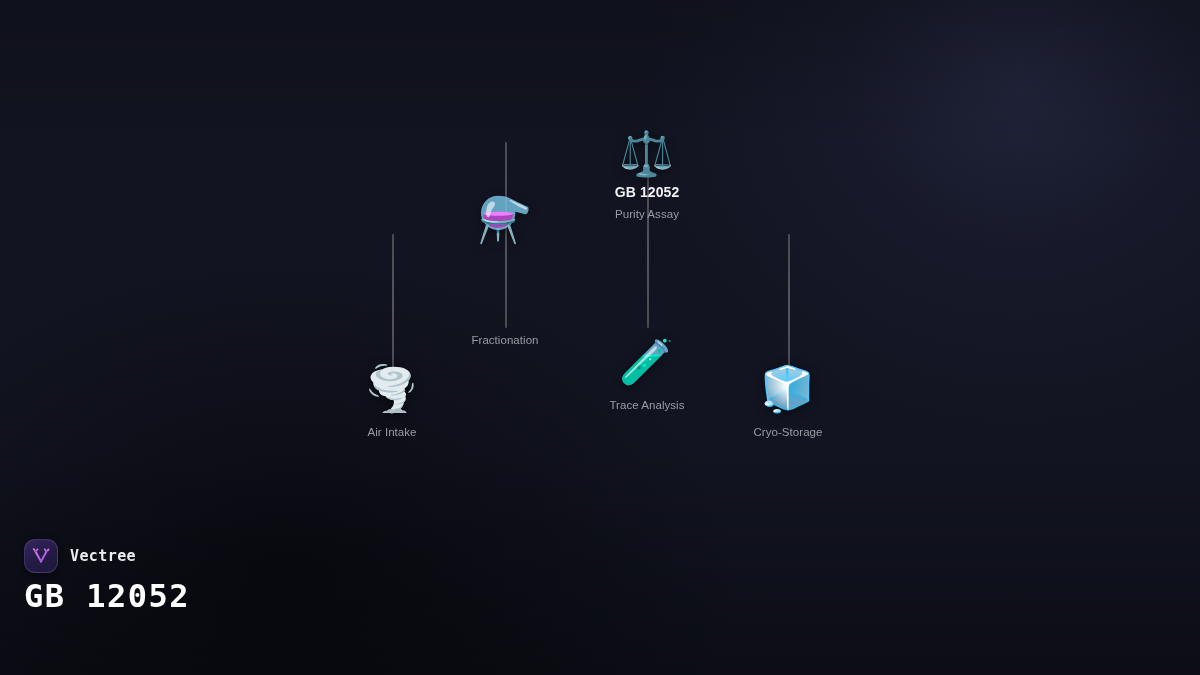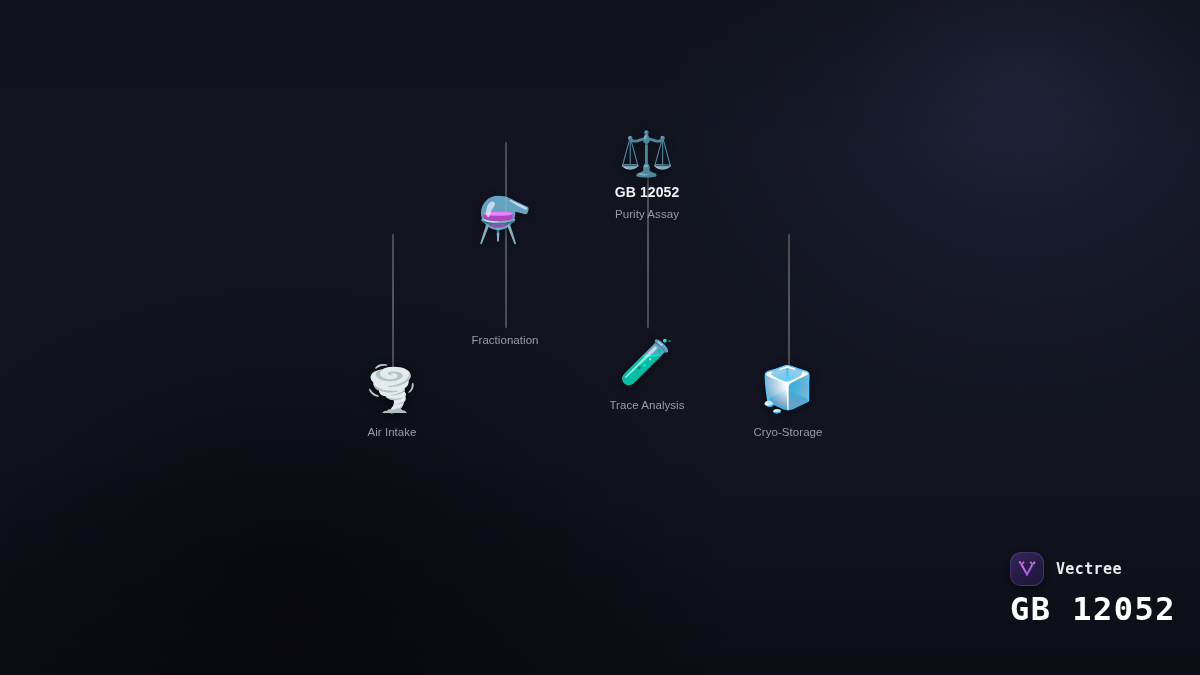--- a/index.html
+++ b/index.html
@@ -103,27 +103,25 @@
   }
 
   .node-label.spaced { margin-top: 11px; }
   .node-title + .node-label { margin-top: 8px; }
 
   
   #footer {
     position: absolute;
     left: 0;
     right: 0;
-    bottom: 3px;
+    bottom: 16px;
     height: 120px;
     padding: 0 24px 20px 24px;
     display: flex;
-    align-items: flex-end;
     justify-content: space-between;
-    flex-direction: column;
   }
 
   #brand-block {
     display: flex;
     flex-direction: column;
     gap: 7px;
   }
 
   #brand-row {
     display: flex;

